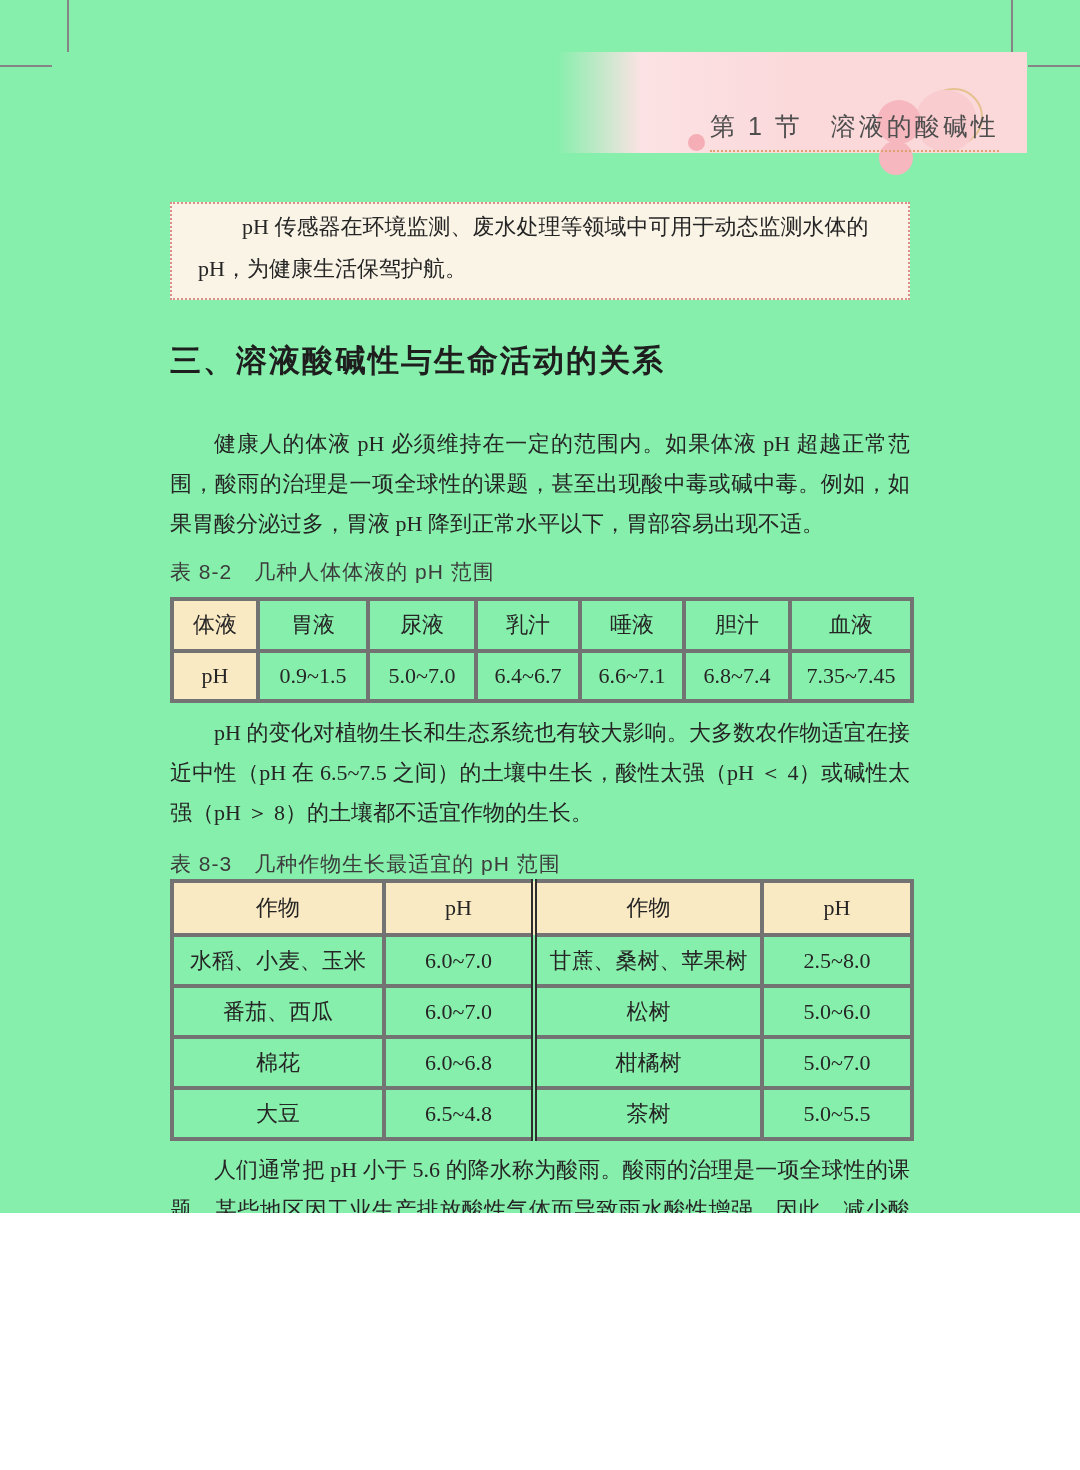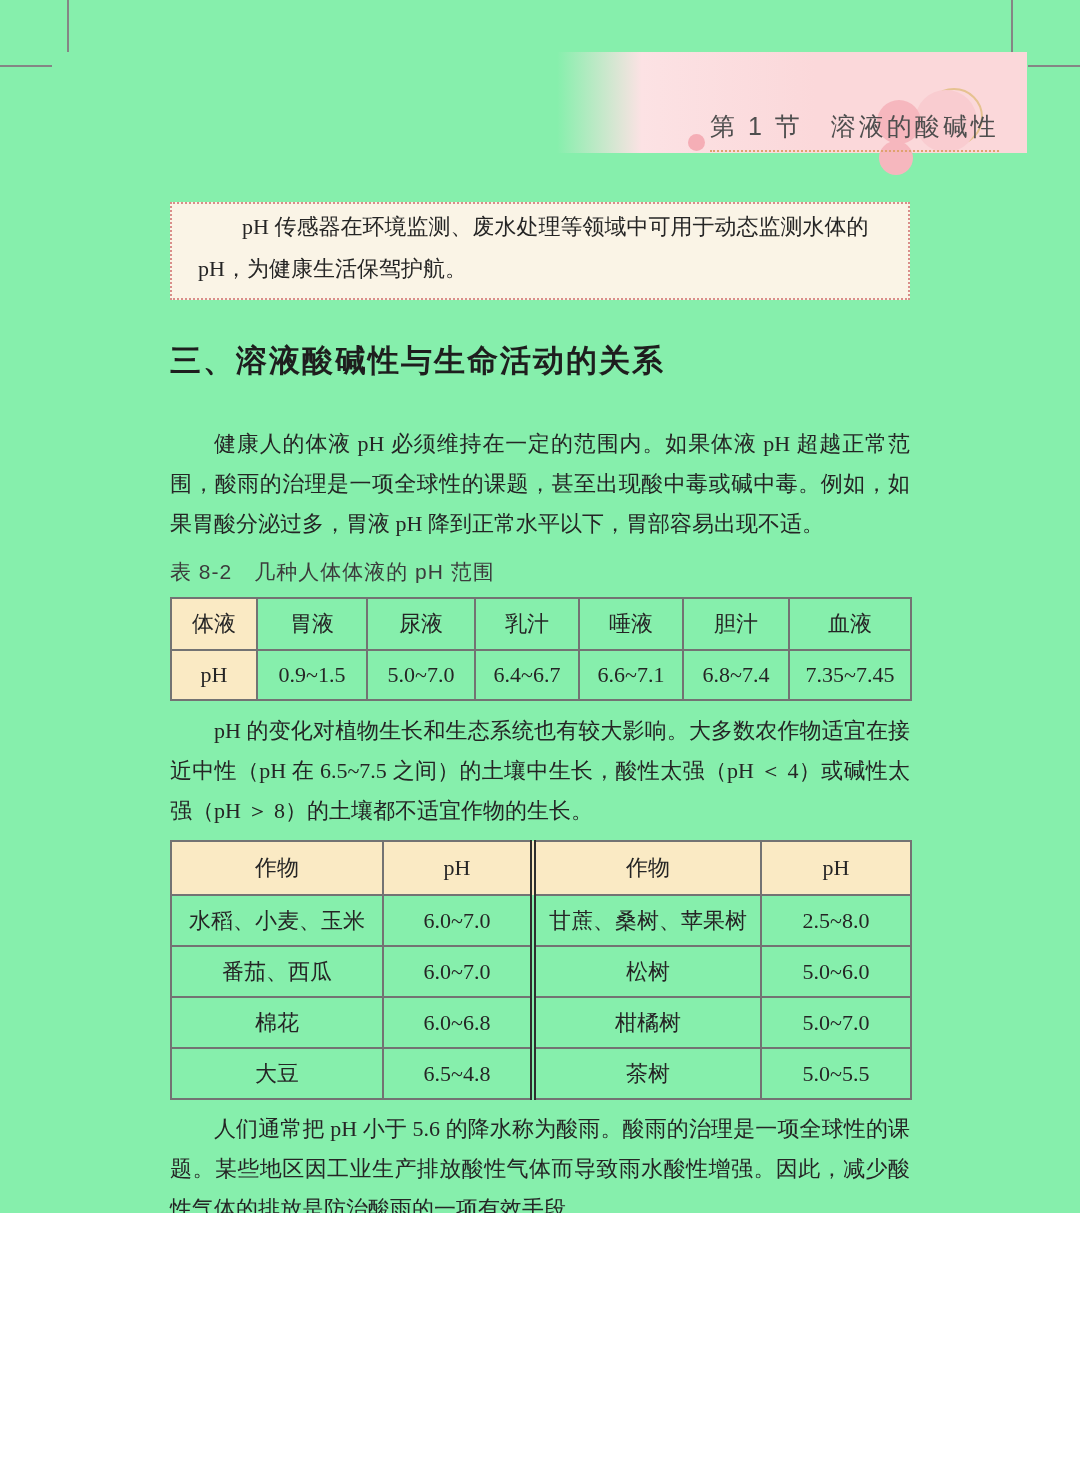--- a/index.html
+++ b/index.html
@@ -64,23 +64,23 @@
 
   .tcaption {
     margin-top:13px; text-align:left; font-size:21px; color:#3c3c3c;
     line-height:30px; font-family:"Liberation Sans","DejaVu Sans",sans-serif;
     letter-spacing:1px;
   }
   .tcaption.second { margin-top:16px; }
 
   table { width:740px; border-collapse:collapse; table-layout:fixed; margin-top:10px; }
   .tbl2 { margin-top:10px; }
-  .tbl3 { margin-top:9px;border-radius:24px; }
+  .tbl3 { margin-top:0;border-radius:24px; }
   td {
-    border:2px solid #737373; text-align:center; vertical-align:middle;
+    border:4px solid #737373; text-align:center; vertical-align:middle;
     font-size:22px; color:#252525; height:50px; padding:0 8px;
   }
   .tbl2 td.rowhead { background:#faeac4; }
   .tbl2 tr.hdr td { height:52px; }
   .tbl3 tr.hdr td { background:#faeac4; height:54px; }
   .tbl3 td { height:51px; }
   .tbl3 td.mid { border-left:6px double #2e2e2e; }
 
   .pagenum {
     position:absolute; left:903px; top:1328px;
@@ -149,20 +149,21 @@
         <td>6.4~6.7</td>
         <td>6.6~7.1</td>
         <td>6.8~7.4</td>
         <td>7.35~7.45</td>
       </tr>
     </tbody>
       </table>
 
     <p class="para tight">pH 的变化对植物生长和生态系统也有较大影响。大多数农作物适宜在接近中性（pH 在 6.5~7.5 之间）的土壤中生长，酸性太强（pH ＜ 4）或碱性太强（pH ＞ 8）的土壤都不适宜作物的生长。</p>
 
+    <div class="tcaption second">表 8-3　几种作物生长最适宜的 pH 范围</div>
 
     <table class="tbl3">
       <colgroup>
         <col style="width:212px">
           <col style="width:150px">
         <col style="width:228px">
           <col style="width:150px">
       </colgroup>
       <tbody>
           <tr class="hdr">

